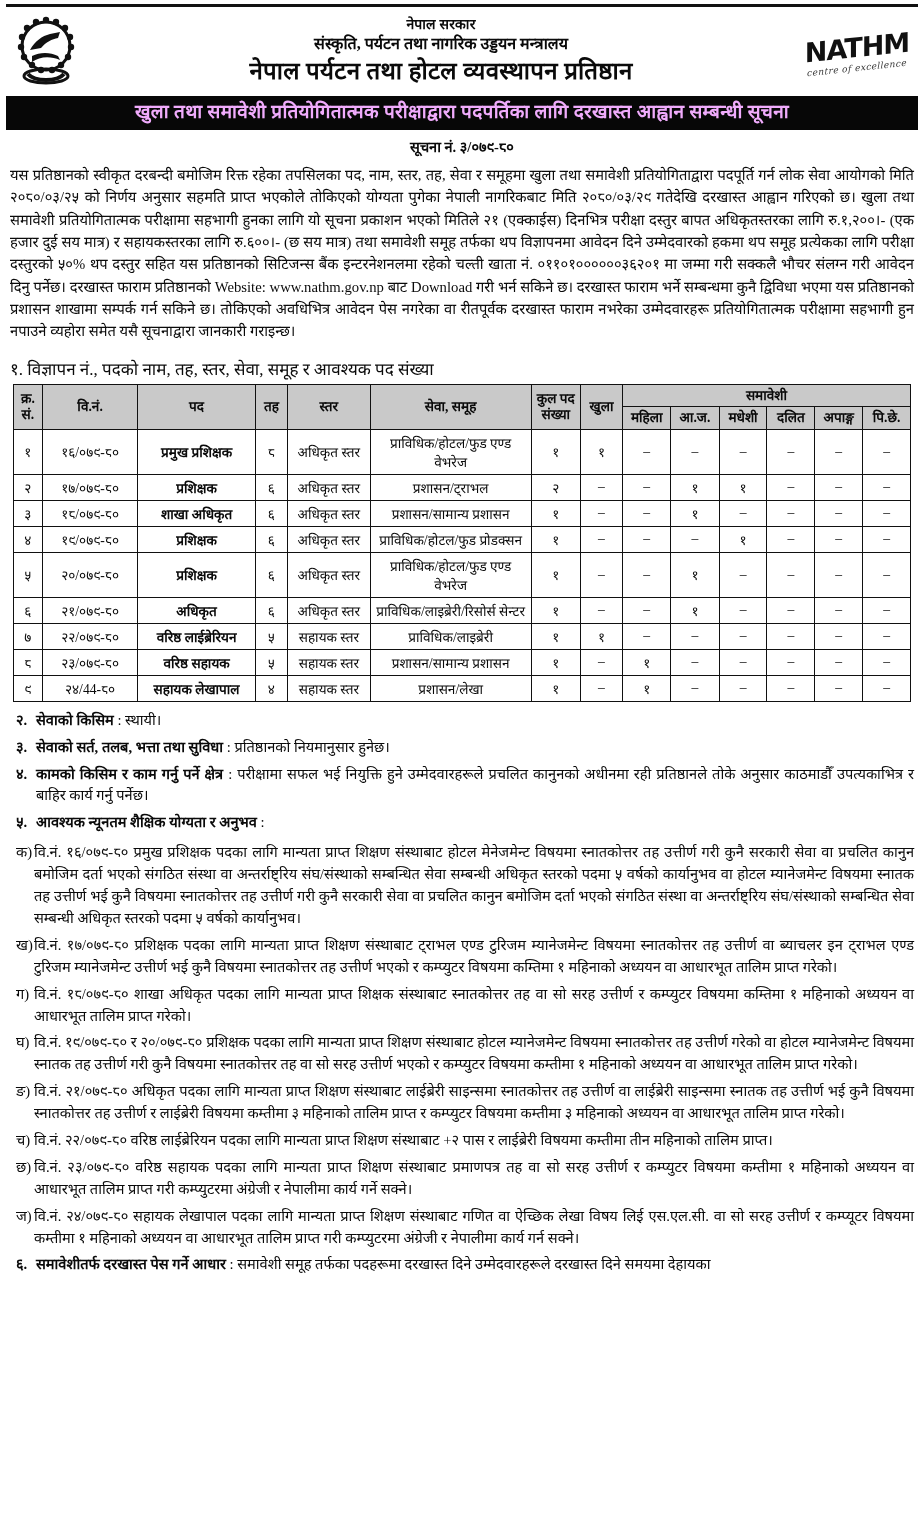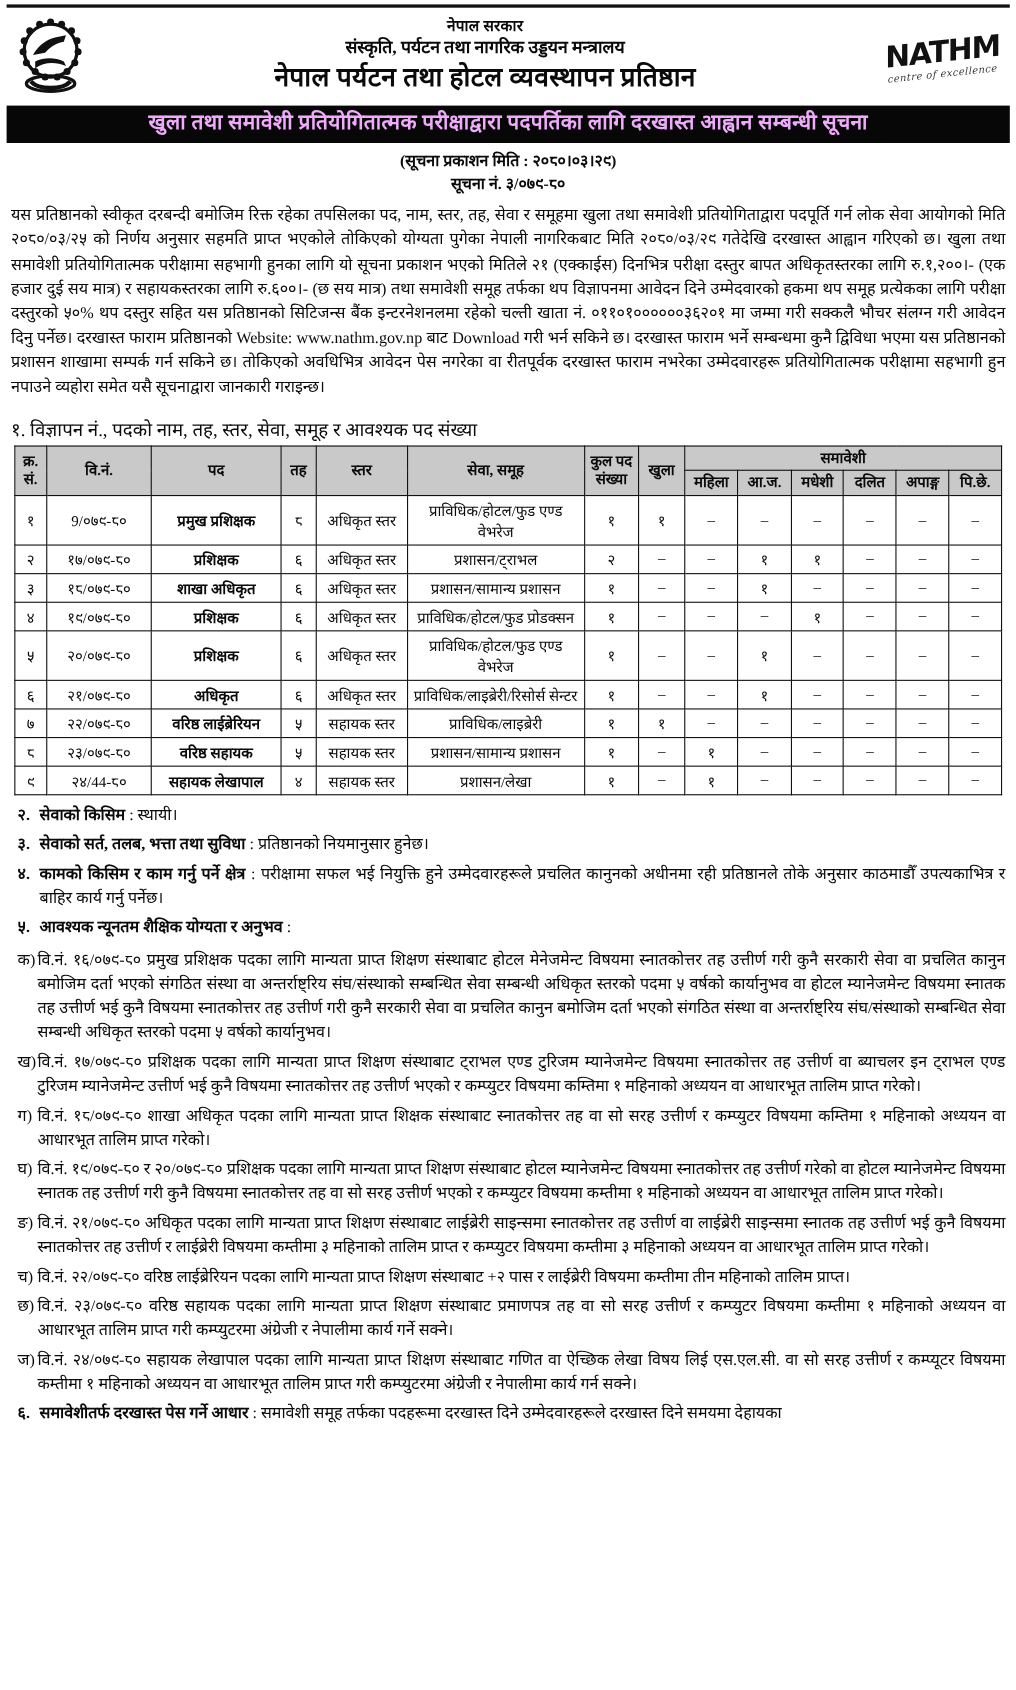--- a/index.html
+++ b/index.html
@@ -235,21 +235,20 @@
 
     <div class="logo-box">
       <div class="logo-nathm">NATHM</div>
       <div class="logo-sub">centre of excellence</div>
     </div>
   </div>
 
   <div class="banner">खुला तथा समावेशी प्रतियोगितात्मक परीक्षाद्वारा पदपर्तिका लागि दरखास्त आह्वान सम्बन्धी सूचना</div>
 
   <div class="meta">
-    <div>(सूचना प्रकाशन मिति : २०८०।०३।२९)</div>
     <div>सूचना नं. ३/०७९-८०</div>
   </div>
 
   <div class="body-wrap">
 
     <div class="para">यस प्रतिष्ठानको स्वीकृत दरबन्दी बमोजिम रिक्त रहेका तपसिलका पद, नाम, स्तर, तह, सेवा र समूहमा खुला तथा  समावेशी प्रतियोगिताद्वारा पदपूर्ति गर्न लोक सेवा आयोगको मिति २०८०/०३/२५ को निर्णय अनुसार सहमति प्राप्त भएकोले तोकिएको योग्यता पुगेका नेपाली नागरिकबाट मिति २०८०/०३/२९ गतेदेखि दरखास्त आह्वान गरिएको छ। खुला तथा समावेशी प्रतियोगितात्मक परीक्षामा सहभागी हुनका लागि यो सूचना प्रकाशन भएको मितिले २१ (एक्काईस) दिनभित्र परीक्षा दस्तुर बापत अधिकृतस्तरका लागि रु.१,२००।- (एक हजार दुई सय मात्र) र सहायकस्तरका लागि रु.६००।- (छ सय मात्र) तथा समावेशी समूह तर्फका थप विज्ञापनमा आवेदन दिने उम्मेदवारको हकमा थप समूह प्रत्येकका लागि परीक्षा दस्तुरको ५०% थप दस्तुर सहित यस प्रतिष्ठानको सिटिजन्स बैंक इन्टरनेशनलमा रहेको चल्ती खाता नं. ०११०१००००००३६२०१ मा जम्मा गरी सक्कलै भौचर संलग्न गरी आवेदन दिनु पर्नेछ। दरखास्त फाराम प्रतिष्ठानको Website: www.nathm.gov.np बाट Download गरी भर्न सकिने छ। दरखास्त फाराम भर्ने सम्बन्धमा कुनै द्विविधा भएमा यस प्रतिष्ठानको प्रशासन शाखामा सम्पर्क गर्न सकिने छ। तोकिएको अवधिभित्र आवेदन पेस नगरेका वा रीतपूर्वक दरखास्त फाराम नभरेका उम्मेदवारहरू प्रतियोगितात्मक परीक्षामा सहभागी हुन नपाउने व्यहोरा समेत यसै सूचनाद्वारा जानकारी गराइन्छ।</div>
 
 
     <div class="sec-line">१. विज्ञापन नं., पदको नाम, तह, स्तर, सेवा, समूह र आवश्यक पद संख्या</div>
 
@@ -271,21 +270,21 @@
           <th class="c-incl">आ.ज.</th>
           <th class="c-incl">मधेशी</th>
           <th class="c-incl">दलित</th>
           <th class="c-incl">अपाङ्ग</th>
           <th class="c-incl">पि.छे.</th>
         </tr>
       </thead>
       <tbody id="vac-body">
           <tr>
             <td class="c-sn">१</td>
-            <td class="c-bino">9/०७९-८०</td>
+            <td class="c-bino">१६/०७९-८०</td>
             <td class="c-post pad-l">प्रमुख प्रशिक्षक</td>
             <td class="c-tah">८</td>
             <td class="c-star">अधिकृत स्तर</td>
             <td class="c-sewa">प्राविधिक/होटल/फुड एण्ड वेभरेज</td>
             <td class="c-total">१</td>
             <td class="c-open">१</td>
             <td class="c-incl">–</td>
             <td class="c-incl">–</td>
             <td class="c-incl">–</td>
             <td class="c-incl">–</td>

